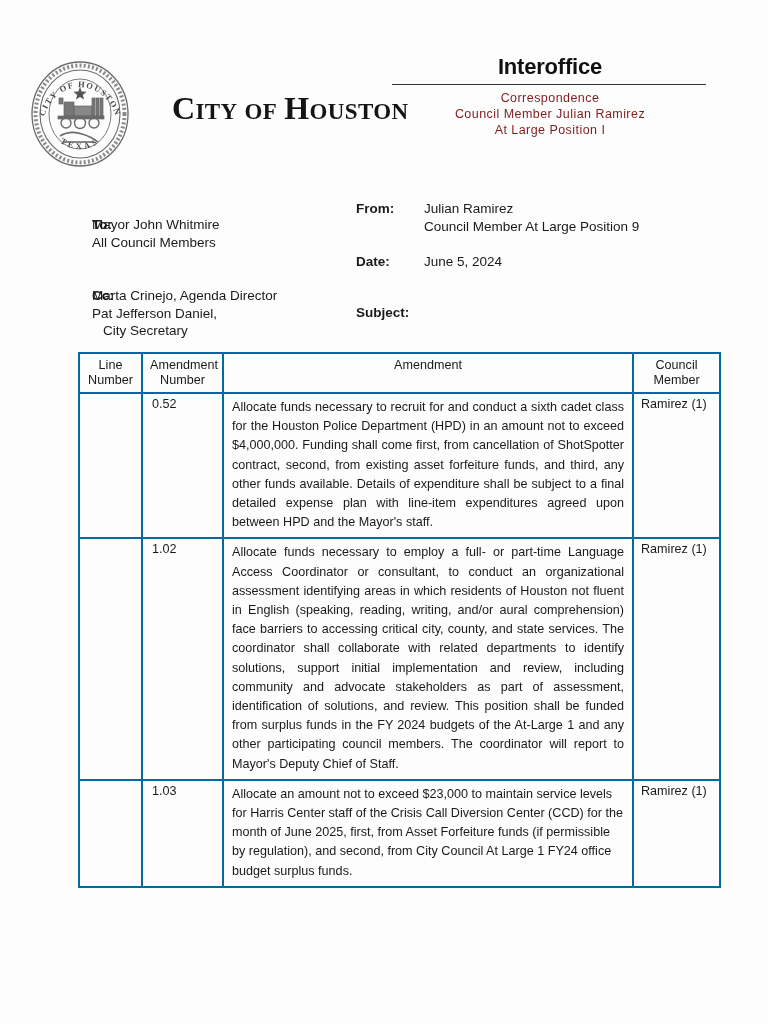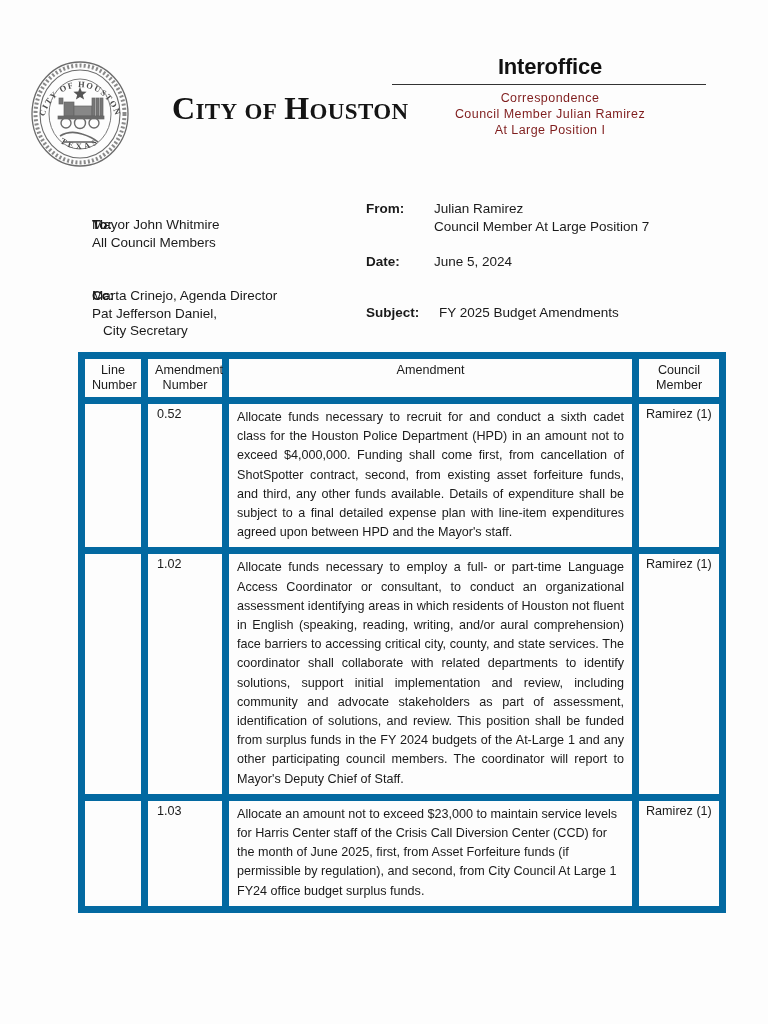--- a/index.html
+++ b/index.html
@@ -97,21 +97,21 @@
     line-height: 17.5px;
   }
   .addr-left {
     position: absolute;
     left: 92px;
     top: 16px;
     width: 250px;
   }
   .addr-right {
     position: absolute;
-    left: 366px;
+    left: 356px;
     top: 0;
     width: 360px;
   }
   .fld {
     position: relative;
     margin-bottom: 12px;
   }
   .fld-label {
     position: absolute;
     left: 0;
@@ -136,21 +136,21 @@
     position: absolute;
     left: 78px;
     top: 352px;
     width: 641px;
     border-collapse: collapse;
     table-layout: fixed;
     font-size: 12.6px;
   }
   .amend-table th,
   .amend-table td {
-    border: 7px solid #0369a1;
+    border: 2px solid #0369a1;
     vertical-align: top;
     padding: 3px 7px 4px 7px;
     color: #1a1a1a;
   }
   .amend-table th {
     text-align: center;
     font-weight: normal;
     line-height: 15px;
     padding-top: 4px;
     padding-bottom: 4px;
@@ -250,32 +250,31 @@
           <div class="fld-line indent1">City Secretary</div>
         </div>
       </div>
     </div>
 
     <div class="addr-right">
       <div class="fld">
         <span class="fld-label">From:</span>
         <div class="fld-value">
           <div class="fld-line">Julian Ramirez</div>
-          <div class="fld-line">Council Member At Large Position 7</div>
+          <div class="fld-line">Council Member At Large Position 9</div>
         </div>
       </div>
 
       <div class="fld date-group">
         <span class="fld-label">Date:</span>
         <div class="fld-value">June 5, 2024</div>
       </div>
 
       <div class="fld subject-group">
         <span class="fld-label">Subject:</span>
-        <div class="fld-value">FY 2025 Budget Amendments</div>
       </div>
     </div>
   </div>
 
   <table class="amend-table">
     <colgroup>
       <col class="col-line">
       <col class="col-num">
       <col class="col-amend">
       <col class="col-member">

